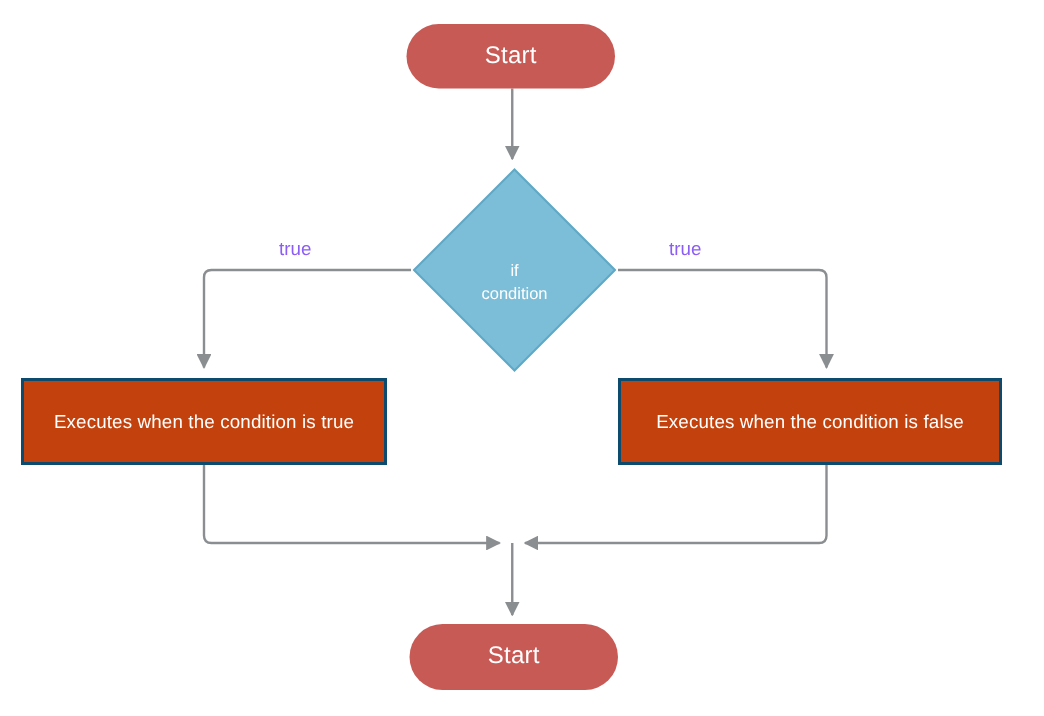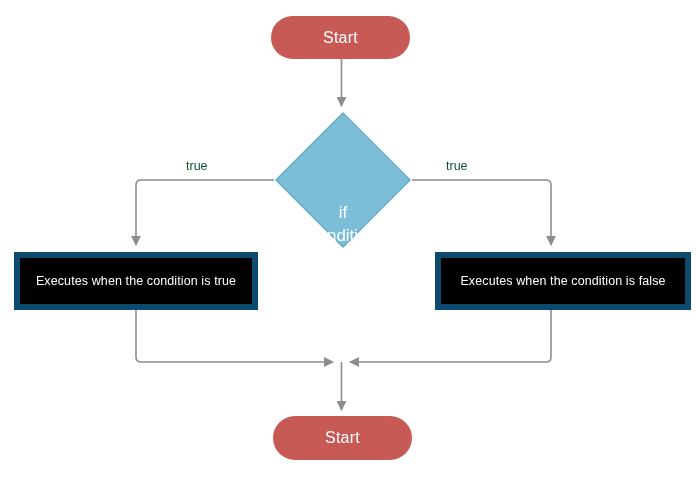--- a/index.html
+++ b/index.html
@@ -35,22 +35,22 @@
     box-sizing: border-box;
     z-index: 2;
   }
   .terminator {
     background: #c85a55;
     border-radius: 22px;
     font-size: 16px;
     letter-spacing: 0.2px;
   }
   .process {
-    background: #000000;
-    border: 6px solid #0c4a6e;
+    background: #c2410c;
+    border: 2px solid #0c4a6e;
     font-size: 12.5px;
     letter-spacing: 0.1px;
   }
   .decision-wrap {
     position: absolute;
     z-index: 2;
   }
   .decision-shape {
     position: absolute;
     left: 0;
@@ -60,31 +60,31 @@
   }
   .decision-label {
     position: absolute;
     left: 0;
     top: 0;
     width: 100%;
     height: 100%;
     display: flex;
     flex-direction: column;
     align-items: center;
-    justify-content: flex-end;
+    justify-content: center;
     color: #ffffff;
-    font-size: 17px;
+    font-size: 11px;
     line-height: 1.35;
     padding-top: 18px;
     box-sizing: border-box;
     pointer-events: none;
   }
   .edge-label {
     position: absolute;
-    color: #14532d;
+    color: #8b5cf6;
     font-size: 12.5px;
     z-index: 3;
     white-space: nowrap;
   }
 </style>
 </head>
 <body>
 
 <div id="canvas">
 
@@ -123,21 +123,21 @@
   </div>
 
   <div class="edge-label" style="left:186px; top:159px;">true</div>
 
   <div class="edge-label" style="left:446px; top:159px;">true</div>
 
   <div class="node process" style="left:14px; top:252px; width:244px; height:58px;">
     <span>Executes when the condition is true</span>
   </div>
 
-  <div class="node process" style="left:435px; top:252px; width:256px; height:58px;">
+  <div class="node process" style="left:412px; top:252px; width:256px; height:58px;">
     <span>Executes when the condition is false</span>
   </div>
 
   <div class="node terminator" style="left:273px; top:416px; width:139px; height:44px;">
     <span>Start</span>
   </div>
 
 </div>
 
 </body></html>

